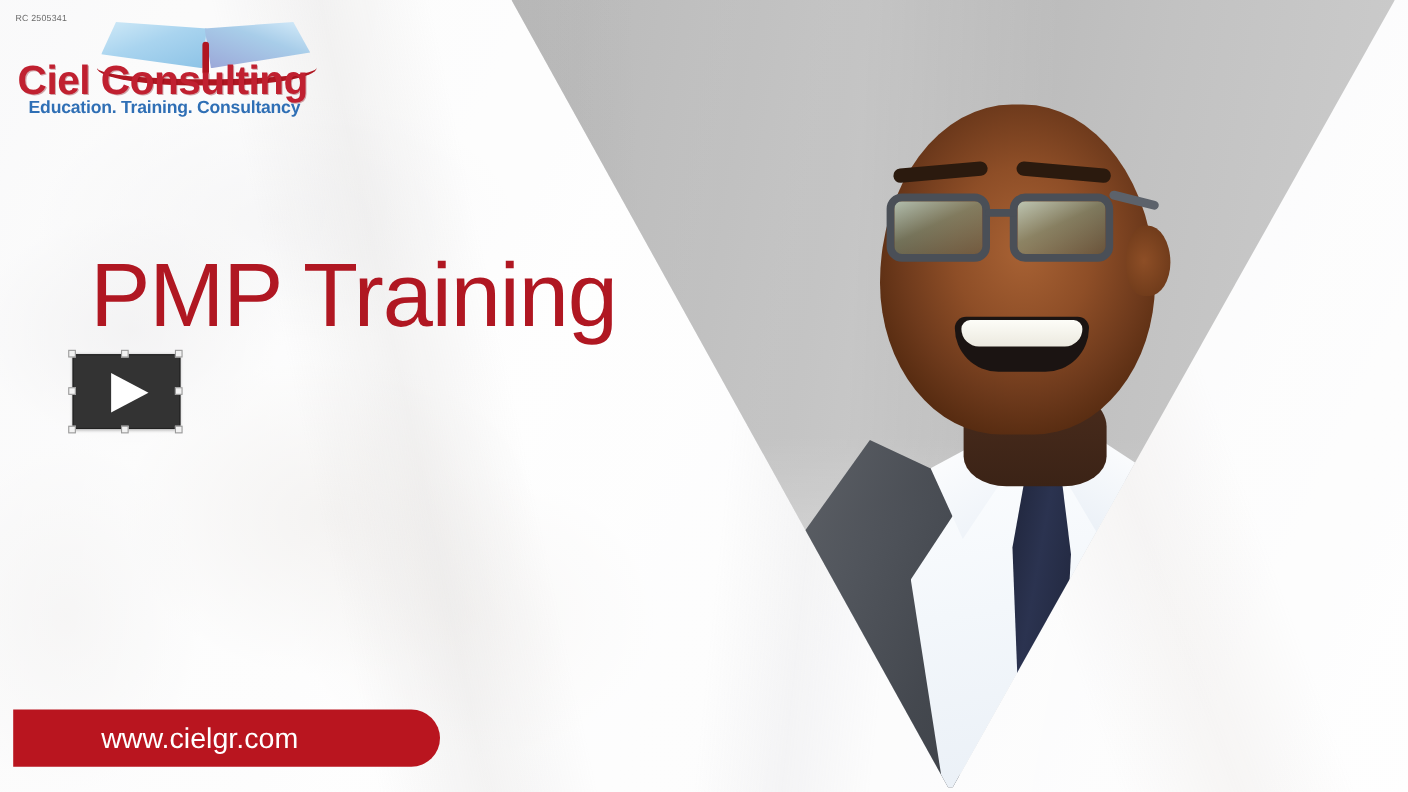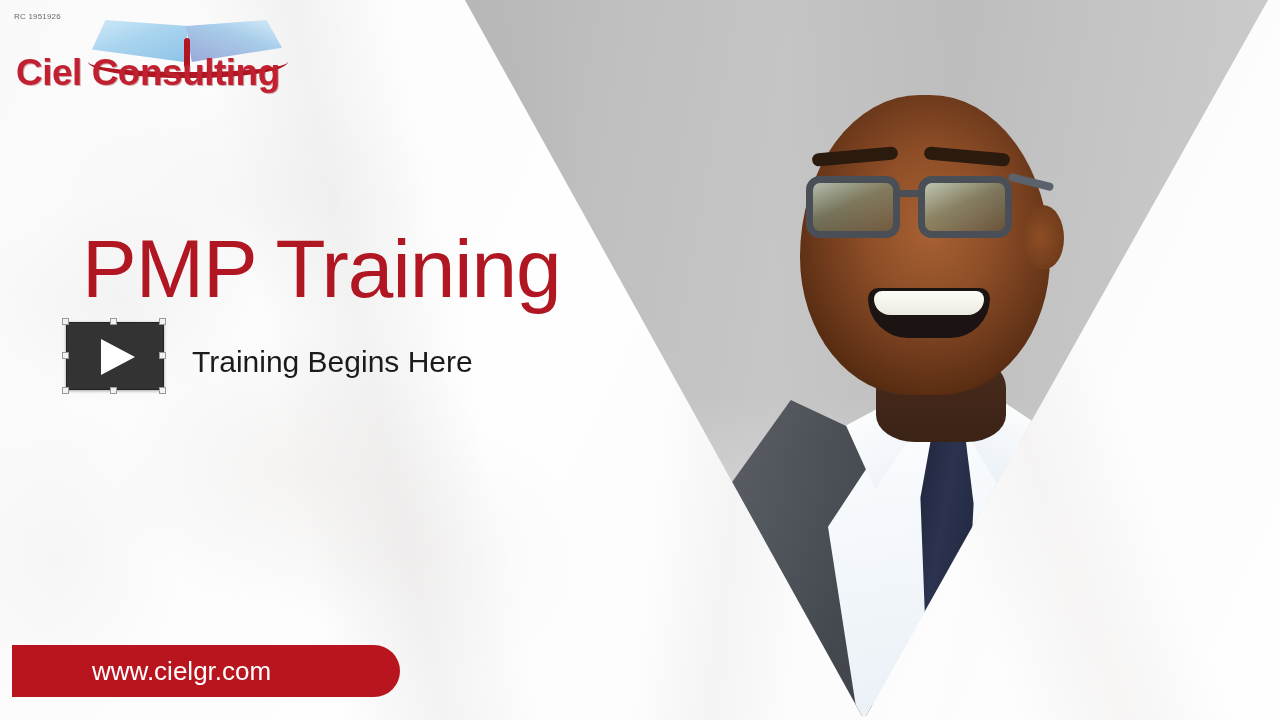--- a/index.html
+++ b/index.html
@@ -387,43 +387,43 @@
           <div class="temple"></div>
         </div>
         <div class="smile">
           <div class="teeth"></div>
         </div>
       </div>
     </div>
   </div>
 
   <div class="logo">
-    <div class="rc-number">RC 1951926</div>
+    <div class="rc-number">RC 2505341</div>
     <div class="book">
       <div class="page left"></div>
       <div class="page right"></div>
       <div class="book-base"></div>
       <div class="book-spine"></div>
     </div>
     <div class="logo-name">Ciel Consulting</div>
+    <div class="logo-tag">Education. Training. Consultancy</div>
   </div>
 
   <div class="headline">PMP Training</div>
 
   <div class="media-box">
     <div class="play-triangle"></div>
   </div>
   <div class="handle h-tl"></div>
   <div class="handle h-tm"></div>
   <div class="handle h-tr"></div>
   <div class="handle h-ml"></div>
   <div class="handle h-mr"></div>
   <div class="handle h-bl"></div>
   <div class="handle h-bm"></div>
   <div class="handle h-br"></div>
 
-  <div class="subtitle">Training Begins Here</div>
 
   <div class="url-banner">
     <span class="url-text">www.cielgr.com</span>
   </div>
 
 </div>
 
 </body></html>

